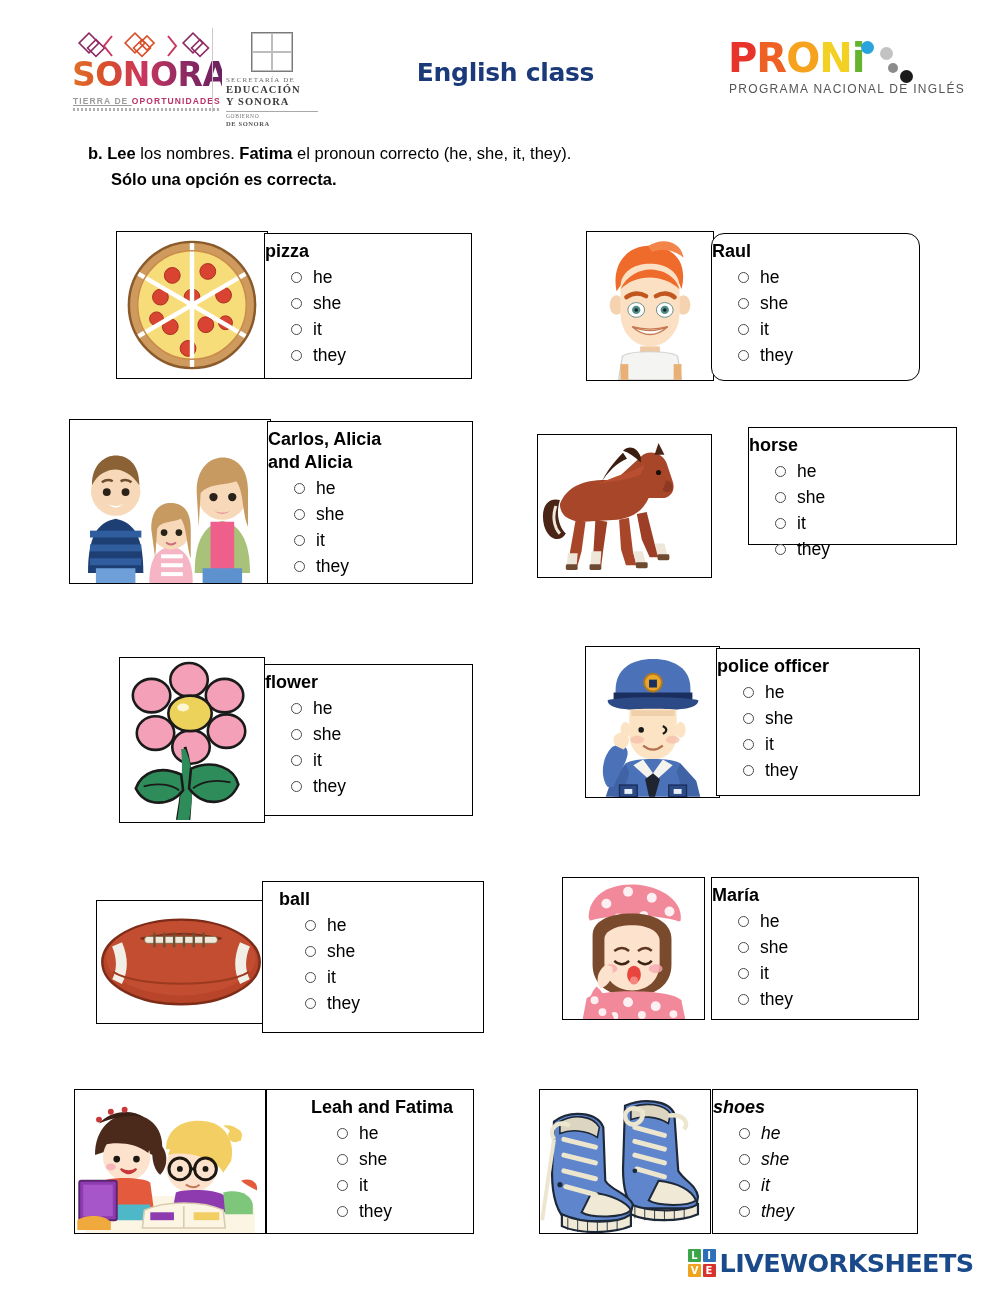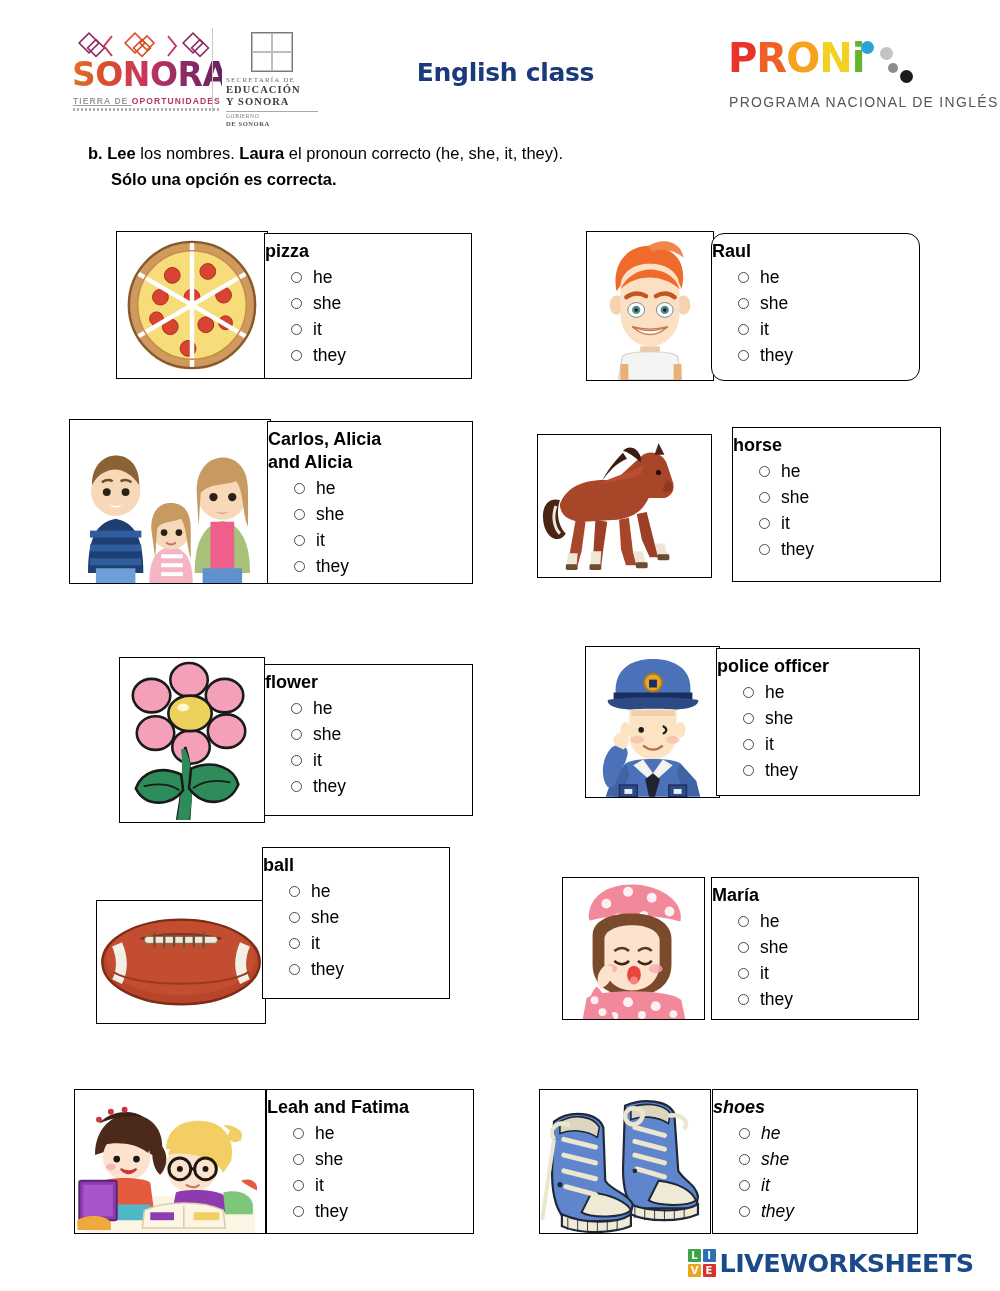--- a/index.html
+++ b/index.html
@@ -132,22 +132,22 @@
     letter-spacing: -1px;
     line-height: 42px;
   }
   .proni-word span:nth-child(1){ color:#e8332a; }
   .proni-word span:nth-child(2){ color:#ef6024; }
   .proni-word span:nth-child(3){ color:#f6a21d; }
   .proni-word span:nth-child(4){ color:#f3d024; }
   .proni-word span:nth-child(5){ color:#64b42d; }
   .proni-sub {
     position: absolute;
-    left: 1px; top: 59px;
-    font-size: 14px;
+    left: 1px; top: 47px;
+    font-size: 12px;
     letter-spacing: 1.3px;
     color: #555;
     white-space: nowrap;
   }
   .proni-dot { position: absolute; border-radius: 50%; }
 
   
   .instructions {
     position: absolute;
     left: 88px; top: 140px;
@@ -291,21 +291,21 @@
     <div class="proni-dot" style="left:152px; top:12px; width:13px; height:13px; background:#c3c3c3;"></div>
     <div class="proni-dot" style="left:160px; top:28px; width:10px; height:10px; background:#8c8c8c;"></div>
     <div class="proni-dot" style="left:172px; top:35px; width:13px; height:13px; background:#1b1b1b;"></div>
     <div class="proni-sub">PROGRAMA NACIONAL DE INGLÉS</div>
   </div>
 </div>
 
 <div class="instructions">
   <div>
     <span class="lbl">b.</span>
-    <span class="lbl">Lee</span><span> los nombres. </span><span class="lbl">Laura</span><span> el pronoun correcto (he, she, it, they).</span>
+    <span class="lbl">Lee</span><span> los nombres. </span><span class="lbl">Fatima</span><span> el pronoun correcto (he, she, it, they).</span>
   </div>
   <div class="instr-line2">Sólo una opción es correcta.</div>
 </div>
 
 <div class="card">
   <div class="pic-box" style="left:116px; top:231px; width:152px; height:148px;">
     <svg class="ill" viewBox="0 0 152 148">
       <circle cx="76" cy="74" r="64" fill="#cf9a5e"></circle>
       <circle cx="76" cy="74" r="55" fill="#f6dd79"></circle>
       <g fill="#d94331" stroke="#a8301f" stroke-width="1">
@@ -493,21 +493,21 @@
           <path d="M118 110 h10 l3 12 h-10Z"></path>
       </g>
       <g fill="#6d4a30">
         <rect x="28" y="131" width="12" height="6" rx="1.5"></rect>
           <rect x="52" y="131" width="12" height="6" rx="1.5"></rect>
         <rect x="99" y="129" width="12" height="6" rx="1.5"></rect>
           <rect x="121" y="121" width="12" height="6" rx="1.5"></rect>
       </g>
     </svg>
   </div>
-  <div class="ans-box" style="left:732px; top:427px; width:209px; height:155px;">
+  <div class="ans-box" style="left:748px; top:427px; width:209px; height:118px;">
     <div class="ans-title">horse</div>
     <div class="opts">
       <div class="opt">
           <span class="radio"></span>
           <span>he</span>
         </div>
       <div class="opt">
           <span class="radio"></span>
           <span>she</span>
         </div>
@@ -638,21 +638,21 @@
         <line x1="58" y1="32" x2="58" y2="47"></line>
           <line x1="68" y1="32" x2="68" y2="47"></line>
         <line x1="78" y1="32" x2="78" y2="47"></line>
           <line x1="88" y1="32" x2="88" y2="47"></line>
         <line x1="98" y1="32" x2="98" y2="47"></line>
           <line x1="108" y1="32" x2="108" y2="47"></line>
       </g>
       <path d="M16 72 C40 88 130 88 154 72" stroke="#9c3a20" stroke-width="2" fill="none"></path>
     </svg>
   </div>
-  <div class="ans-box" style="left:262px; top:847px; width:188px; height:152px;">
+  <div class="ans-box" style="left:262px; top:881px; width:222px; height:152px;padding-left:16px;">
     <div class="ans-title">ball</div>
     <div class="opts">
       <div class="opt">
           <span class="radio"></span>
           <span>he</span>
         </div>
       <div class="opt">
           <span class="radio"></span>
           <span>she</span>
         </div>
@@ -770,21 +770,21 @@
       <path d="M70 122 C90 112 130 112 150 122 L152 140 L68 140Z" fill="#fdf5e4" stroke="#d9ccae" stroke-width="1.6"></path>
       <path d="M110 118 L110 140" stroke="#d9ccae" stroke-width="1.6"></path>
       <g fill="#8e3bb0">
           <rect x="76" y="124" width="24" height="8"></rect>
         </g>
       <g fill="#f3cf63">
           <rect x="120" y="124" width="26" height="8"></rect>
         </g>
     </svg>
   </div>
-  <div class="ans-box" style="left:266px; top:1089px; width:208px; height:145px;">
+  <div class="ans-box" style="left:266px; top:1089px; width:208px; height:145px;padding-left:44px;">
     <div class="ans-title">Leah and Fatima</div>
     <div class="opts">
       <div class="opt">
           <span class="radio"></span>
           <span>he</span>
         </div>
       <div class="opt">
           <span class="radio"></span>
           <span>she</span>
         </div>

